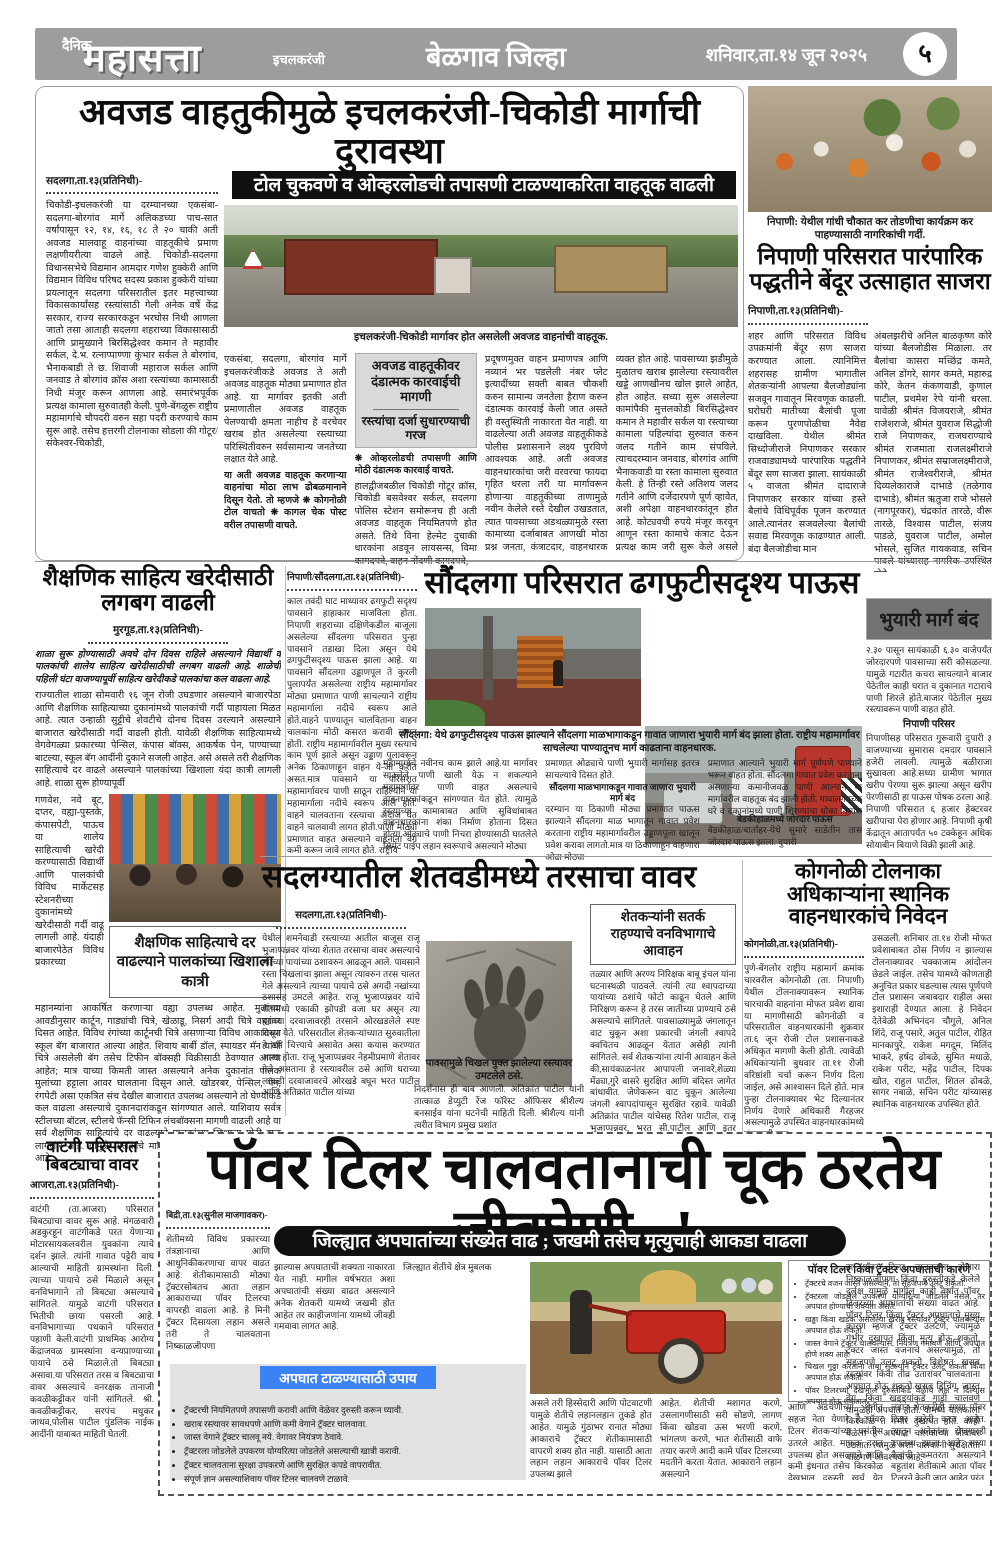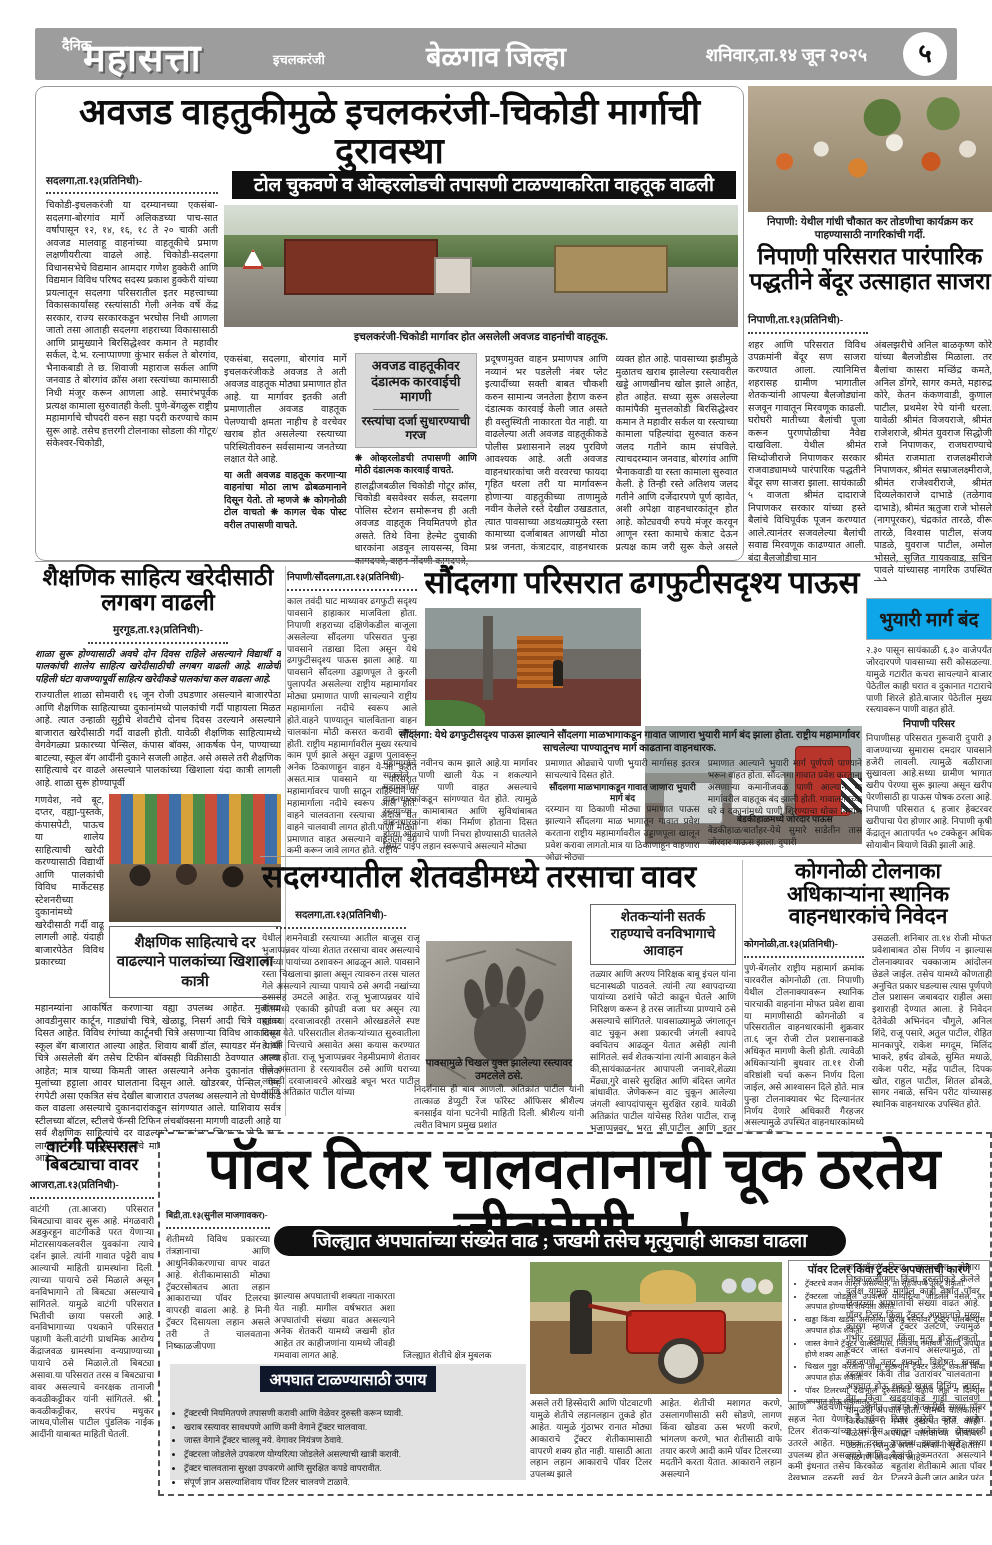--- a/index.html
+++ b/index.html
@@ -79,21 +79,21 @@
       radial-gradient(circle at 30% 50%,#e8e4da 0 7px,transparent 8px),
       radial-gradient(circle at 45% 65%,#d8812f 0 9px,transparent 10px),
       radial-gradient(circle at 60% 45%,#f0ece2 0 8px,transparent 9px),
       radial-gradient(circle at 75% 60%,#c9571f 0 9px,transparent 10px),
       radial-gradient(circle at 90% 50%,#e4ddd0 0 8px,transparent 9px),
       radial-gradient(circle at 55% 25%,#5d7a3d 0 18px,transparent 19px),
       radial-gradient(circle at 80% 22%,#6c8747 0 16px,transparent 17px),
       linear-gradient(#b9ab93,#8e7f66);"></div>
     <div class="cap" style="margin-top:3px;">निपाणी: येथील गांधी चौकात कर तोडणीचा कार्यक्रम कर पाहण्यासाठी नागरिकांची गर्दी.</div>
     <div class="headline" style="font-size:23px;margin-top:4px;">निपाणी परिसरात पारंपारिक पद्धतीने बेंदूर उत्साहात साजरा</div>
-    <div style="margin-top:14px;">
+    <div style="margin-top:5px;">
       <span class="byline">निपाणी,ता.१३(प्रतिनिधी)-</span>
       <div class="dotline" style="width:120px;"></div>
     </div>
     <div class="colrow" style="margin-top:2px;">
       <div class="col jtext" style="height:242px;">शहर आणि परिसरात विविध उपक्रमांनी बेंदूर सण साजरा करण्यात आला. त्यानिमित्त शहरासह ग्रामीण भागातील शेतकऱ्यांनी आपल्या बैलजोड्यांना सजवून गावातून मिरवणूक काढली. घरोघरी मातीच्या बैलांची पूजा करून पुरणपोळीचा नैवेद्य दाखविला. येथील श्रीमंत सिध्दोजीराजे निपाणकर सरकार राजवाड्यामध्ये पारंपारिक पद्धतीने बेंदूर सण साजरा झाला. सायंकाळी ५ वाजता श्रीमंत दादाराजे निपाणकर सरकार यांच्या हस्ते बैलांचे विधिपूर्वक पूजन करण्यात आले.त्यानंतर सजवलेल्या बैलांची सवाद्य मिरवणूक काढण्यात आली. बंदा बैलजोडीचा मान</div>
       <div class="col jtext" style="height:242px;">अंबलझरीचे अनिल बाळकृष्ण कोरे यांच्या बैलजोडीस मिळाला. तर बैलांचा कासरा मच्छिंद्र कमते, अनिल डोंगरे, सागर कमते, महारुद्र कोरे, केतन कंकणवाडी, कुणाल पाटील, प्रथमेश रेपे यांनी धरला. यावेळी श्रीमंत विजयराजे, श्रीमंत राजेशराजे, श्रीमंत युवराज सिद्धोजी राजे निपाणकर, राजघराण्याचे श्रीमंत राजमाता राजलक्ष्मीराजे निपाणकर, श्रीमंत सम्राजलक्ष्मीराजे, श्रीमंत राजेश्वरीराजे, श्रीमंत दिव्यलेकाराजे दाभाडे (तळेगाव दाभाडे), श्रीमंत ऋतुजा राजे भोसले (नागपूरकर), चंद्रकांत तारळे, वीरू तारळे, विश्वास पाटील, संजय पाडळे, युवराज पाटील, अमोल भोसले, सुजित गायकवाड, सचिन पावले यांच्यासह नागरिक उपस्थित होते.</div>
     </div>
   </div>
 
   <div class="rule-h abs" style="left:35px;top:561px;width:957px;"></div>
@@ -153,21 +153,21 @@
       </div>
       <div class="col">
         <div class="jtext small" style="max-height:56px;">प्रमाणात आल्याने भुयारी मार्ग पूर्णपणे पाण्याने भरून वाहत होता. सौंदलगा गावात प्रवेश करताना असणाऱ्या कमानीजवळ पाणी आल्याने या मार्गावरील वाहतूक बंद झाली होती. गावालगतच्या घरे व दुकानांमध्ये पाणी शिरण्याचा धोका निर्माण झाला होता.</div>
         <div class="subheadc" style="font-size:9px;">बेडकीहाळमध्ये जोरदार पाऊस</div>
         <div class="jtext small">बेडकीहाळ/बार्तांहर-येथे सुमारे साडेतीन तास जोरदार पाऊस झाला. दुपारी</div>
       </div>
     </div>
   </div>
 
   <div class="abs" style="left:866px;top:598px;width:126px;height:254px;">
-    <div class="graybox" style="font-size:19px;padding:7px 2px;background:#0ea5e9;">भुयारी मार्ग बंद</div>
+    <div class="graybox" style="font-size:19px;padding:7px 2px;background:#737373;">भुयारी मार्ग बंद</div>
     <div class="jtext small" style="margin-top:5px;">२.३० पासून सायंकाळी ६.३० वाजेपर्यंत जोरदारपणे पावसाच्या सरी कोसळल्या. यामुळे गटारीत कचरा साचल्याने बाजार पेठेतील काही घरात व दुकानात गटाराचे पाणी शिरले होते.बाजार पेठेतील मुख्य रस्त्यावरून पाणी वाहत होते.</div>
     <div class="subheadc" style="margin-top:2px;">निपाणी परिसर</div>
     <div class="jtext small" style="margin-top:2px;height:120px;">निपाणीसह परिसरात गुरूवारी दुपारी ३ वाजण्याच्या सुमारास दमदार पावसाने हजेरी लावली. त्यामुळे बळीराजा सुखावला आहे.सध्या ग्रामीण भागात खरीप पेरण्या सुरू झाल्या असून खरीप पेरणीसाठी हा पाऊस पोषक ठरला आहे. निपाणी परिसरात ६ हजार हेक्टरवर खरीपाचा पेरा होणार आहे. निपाणी कृषी केंद्रातून आतापर्यंत ५० टक्केहून अधिक सोयाबीन बियाणे विक्री झाली आहे.</div>
   </div>
 
   <div class="rule-h abs" style="left:260px;top:856px;width:732px;"></div>
 
   <div class="abs" style="left:262px;top:860px;width:476px;height:272px;border-right:1px solid #bbb;padding-right:4px;">
     <div class="headline" style="font-size:31px;text-align:left;">सदलग्यातील शेतवडीमध्ये तरसाचा वावर</div>
     <div class="abs" style="left:0;top:44px;width:158px;height:228px;">
@@ -217,28 +217,28 @@
   </div>
 
   <div class="abs" style="left:158px;top:1132px;width:830px;height:360px;border:2px dashed #555;background:#fff;">
     <div class="headline" style="position:absolute;left:6px;top:4px;width:816px;font-size:57px;">पॉवर टिलर चालवतानाची चूक ठरतेय जीवघेणी...!</div>
     <div class="abs" style="left:6px;top:70px;width:104px;height:156px;">
       <span class="byline" style="font-size:8.8px;">बिद्री,ता.१३(सुनील माजगावकर)-</span>
       <div class="dotline"></div>
       <div class="jtext small" style="height:132px;">शेतीमध्ये विविध प्रकारच्या तंत्रज्ञानाचा आणि आधुनिकीकरणाचा वापर वाढत आहे. शेतीकामासाठी मोठ्या ट्रॅक्टरसोबतच आता लहान आकाराच्या पॉवर टिलरचा वापरही वाढला आहे. हे मिनी ट्रॅक्टर दिसायला लहान असले तरी ते चालवताना निष्काळजीपणा</div>
     </div>
     <div class="kicker abs" style="left:114px;top:92px;width:572px;height:30px;font-size:19px;line-height:30px;border-radius:15px;">जिल्ह्यात अपघातांच्या संख्येत वाढ ; जखमी तसेच मृत्युचाही आकडा वाढला</div>
-    <div class="abs colrow" style="left:114px;top:128px;width:250px;height:100px;align-items:flex-end;">
+    <div class="abs colrow" style="left:114px;top:128px;width:250px;height:100px;">
       <div class="col jtext small">झाल्यास अपघाताची शक्यता नाकारता येत नाही. मागील वर्षभरात अशा अपघातांची संख्या वाढत असल्याने अनेक शेतकरी यामध्ये जखमी होत आहेत तर काहीजणांना यामध्ये जीवही गमवावा लागत आहे.</div>
       <div class="col">
         <div class="jtext small">जिल्ह्यात शेतीचे क्षेत्र मुबलक</div>
       </div>
     </div>
     <div class="abs" style="left:10px;top:230px;width:356px;height:116px;background:#e2e2e2;">
-      <div class="graybox" style="margin:2px 90px 16px;background:#0f172a;color:#fff;font-size:16px;padding:2px 0;border:none;">अपघात टाळण्यासाठी उपाय</div>
+      <div class="graybox" style="margin:2px 90px 16px;background:#3b82f6;color:#fff;font-size:14px;padding:2px 0;border:none;">अपघात टाळण्यासाठी उपाय</div>
       <ul class="bullets">
         <li>ट्रॅक्टरची नियमितपणे तपासणी करावी आणि वेळेवर दुरुस्ती करून घ्यावी.</li>
         <li>खराब रस्त्यावर सावधपणे आणि कमी वेगाने ट्रॅक्टर चालवावा.</li>
         <li>जास्त वेगाने ट्रॅक्टर चालवू नये. वेगावर नियंत्रण ठेवावे.</li>
         <li>ट्रॅक्टरला जोडलेले उपकरण योग्यरित्या जोडलेले असल्याची खात्री करावी.</li>
         <li>ट्रॅक्टर चालवताना सुरक्षा उपकरणे आणि सुरक्षित कपडे वापरावीत.</li>
         <li>संपूर्ण ज्ञान असल्याशिवाय पॉवर टिलर चालवणे टाळावे.</li>
       </ul>
     </div>
     <div class="photo abs" style="left:370px;top:128px;width:252px;height:132px;background:linear-gradient(#7f9a58 0 30%,#c9b98c 30% 45%,#8a6a45 45%);">

